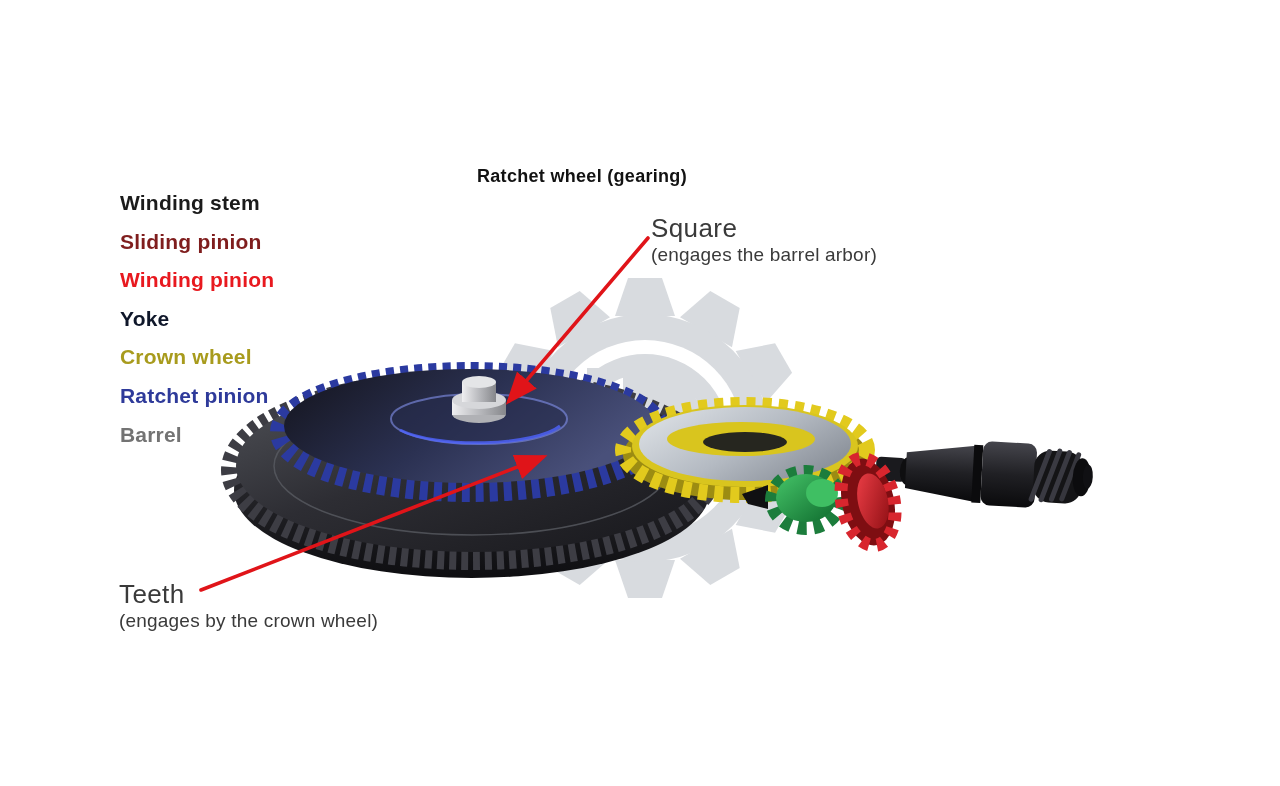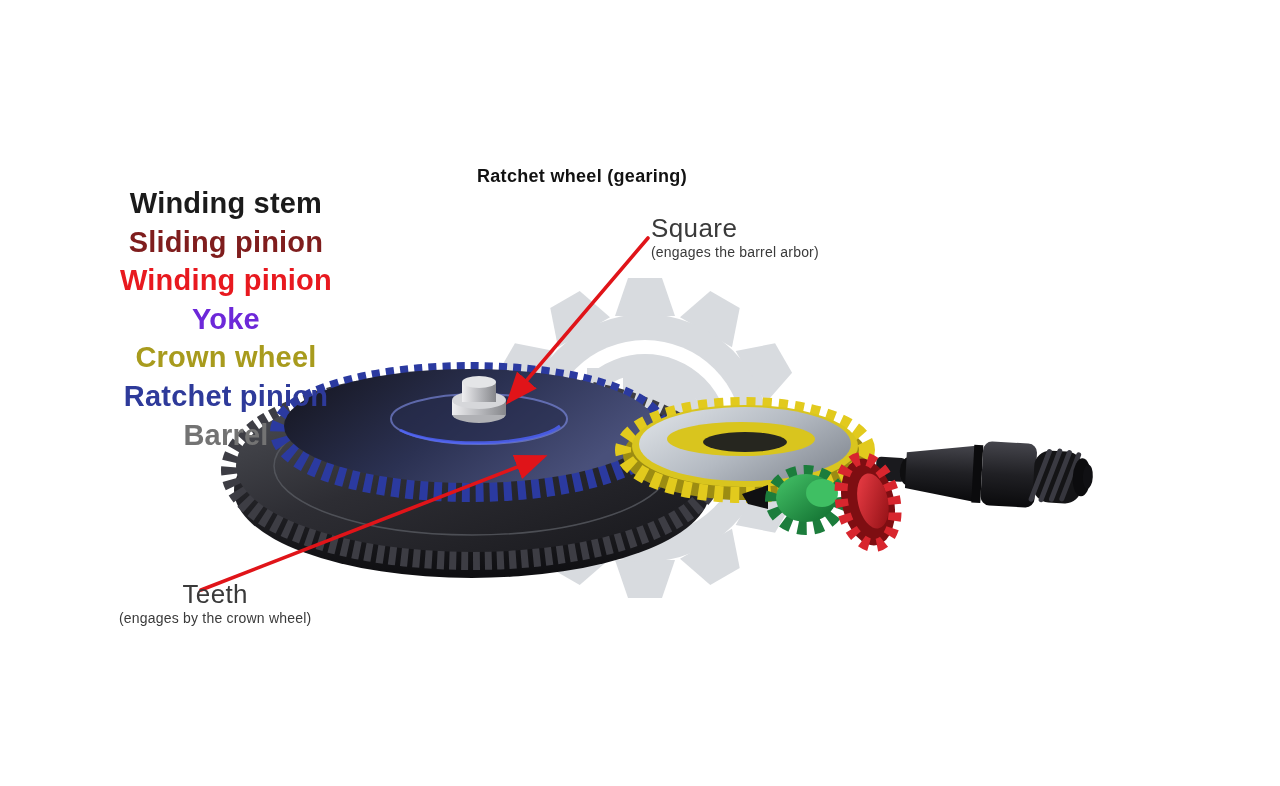--- a/index.html
+++ b/index.html
@@ -7,27 +7,27 @@
     position:relative;width:1280px;height:786px;background:#ffffff;overflow:hidden;
     font-family:"Liberation Sans", sans-serif;
   }
   svg.scene{position:absolute;left:0;top:0;width:1280px;height:786px;}
   .diagram-title{
     position:absolute;left:477px;top:166px;
     font-size:18px;font-weight:700;color:#121212;letter-spacing:.3px;white-space:nowrap;
   }
   .legend{position:absolute;left:120px;top:184px;}
   .legend-item{
-    font-size:29px;font-weight:700;line-height:38.6px;letter-spacing:.2px;white-space:nowrap;text-align:center;
+    font-size:21px;font-weight:700;line-height:38.6px;letter-spacing:.2px;white-space:nowrap;
   }
   .annotation{position:absolute;color:#3a3a3a;}
   .annotation .ann-label{font-size:26px;letter-spacing:.4px;line-height:24px;white-space:nowrap;}
-  .annotation .ann-detail{font-size:14px;letter-spacing:.2px;margin-top:4px;white-space:nowrap;}
+  .annotation .ann-detail{font-size:19px;letter-spacing:.2px;margin-top:4px;white-space:nowrap;}
   .ann-square{left:651px;top:216px;}
-  .ann-teeth{left:119px;top:582px;text-align:center;}
+  .ann-teeth{left:119px;top:582px;}
 </style>
 </head>
 <body>
 
 <div class="canvas">
 
   <svg class="scene" viewBox="0 0 1280 786">
     <defs>
       <linearGradient id="gradBarrelTop" x1="0" y1="0" x2="1" y2="1">
         <stop offset="0" stop-color="#515359"></stop>
@@ -157,21 +157,21 @@
     <line x1="648" y1="238" x2="509" y2="401" stroke="#e01419" stroke-width="3.6" stroke-linecap="round" marker-end="url(#arw)" style="stroke: rgb(224, 20, 25);"></line>
     <line x1="201" y1="590" x2="543" y2="457" stroke="#e01419" stroke-width="3.6" stroke-linecap="round" marker-end="url(#arw)" style="stroke: rgb(224, 20, 25);"></line>
   </svg>
 
   <div class="diagram-title">Ratchet wheel (gearing)</div>
 
   <div class="legend">
     <div class="legend-item" style="color: rgb(27, 27, 27);">Winding stem</div>
     <div class="legend-item" style="color: #7f1d1d;">Sliding pinion</div>
     <div class="legend-item" style="color: rgb(232, 25, 31);">Winding pinion</div>
-    <div class="legend-item" style="color: #6d28d9;">Yoke</div>
+    <div class="legend-item" style="color: #0f172a;">Yoke</div>
     <div class="legend-item" style="color: rgb(168, 155, 29);">Crown wheel</div>
     <div class="legend-item" style="color: rgb(46, 58, 154);">Ratchet pinion</div>
     <div class="legend-item" style="color: #737373;">Barrel</div>
   </div>
 
   <div class="annotation ann-square">
     <div class="ann-label">Square</div>
     <div class="ann-detail">(engages the barrel arbor)</div>
   </div>
 

